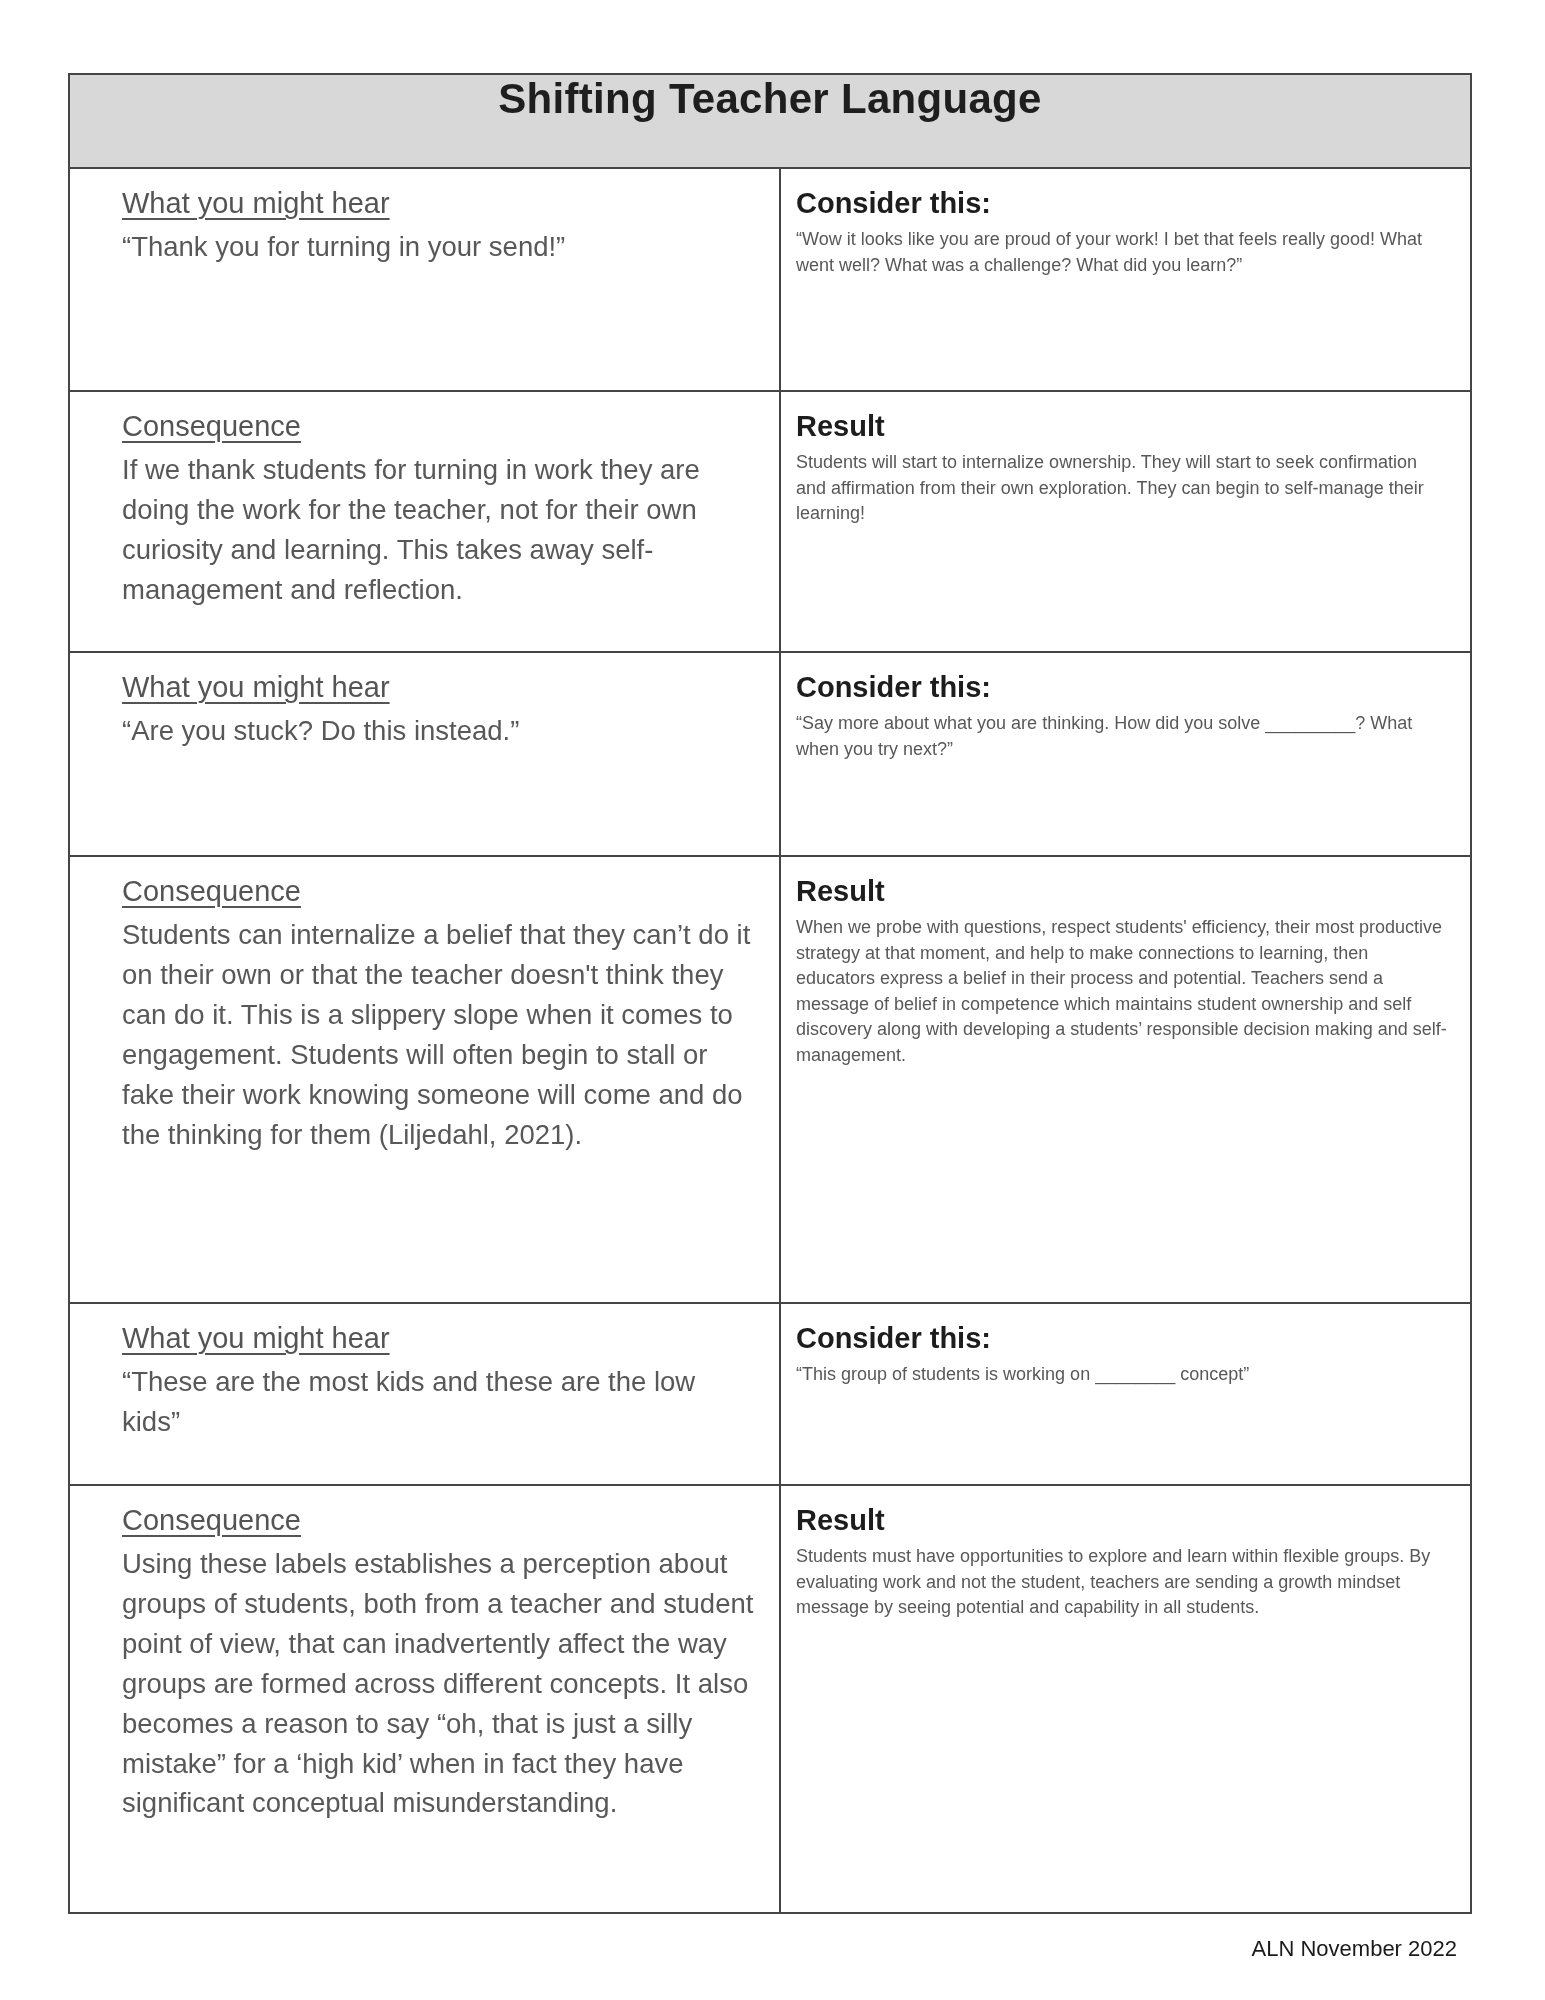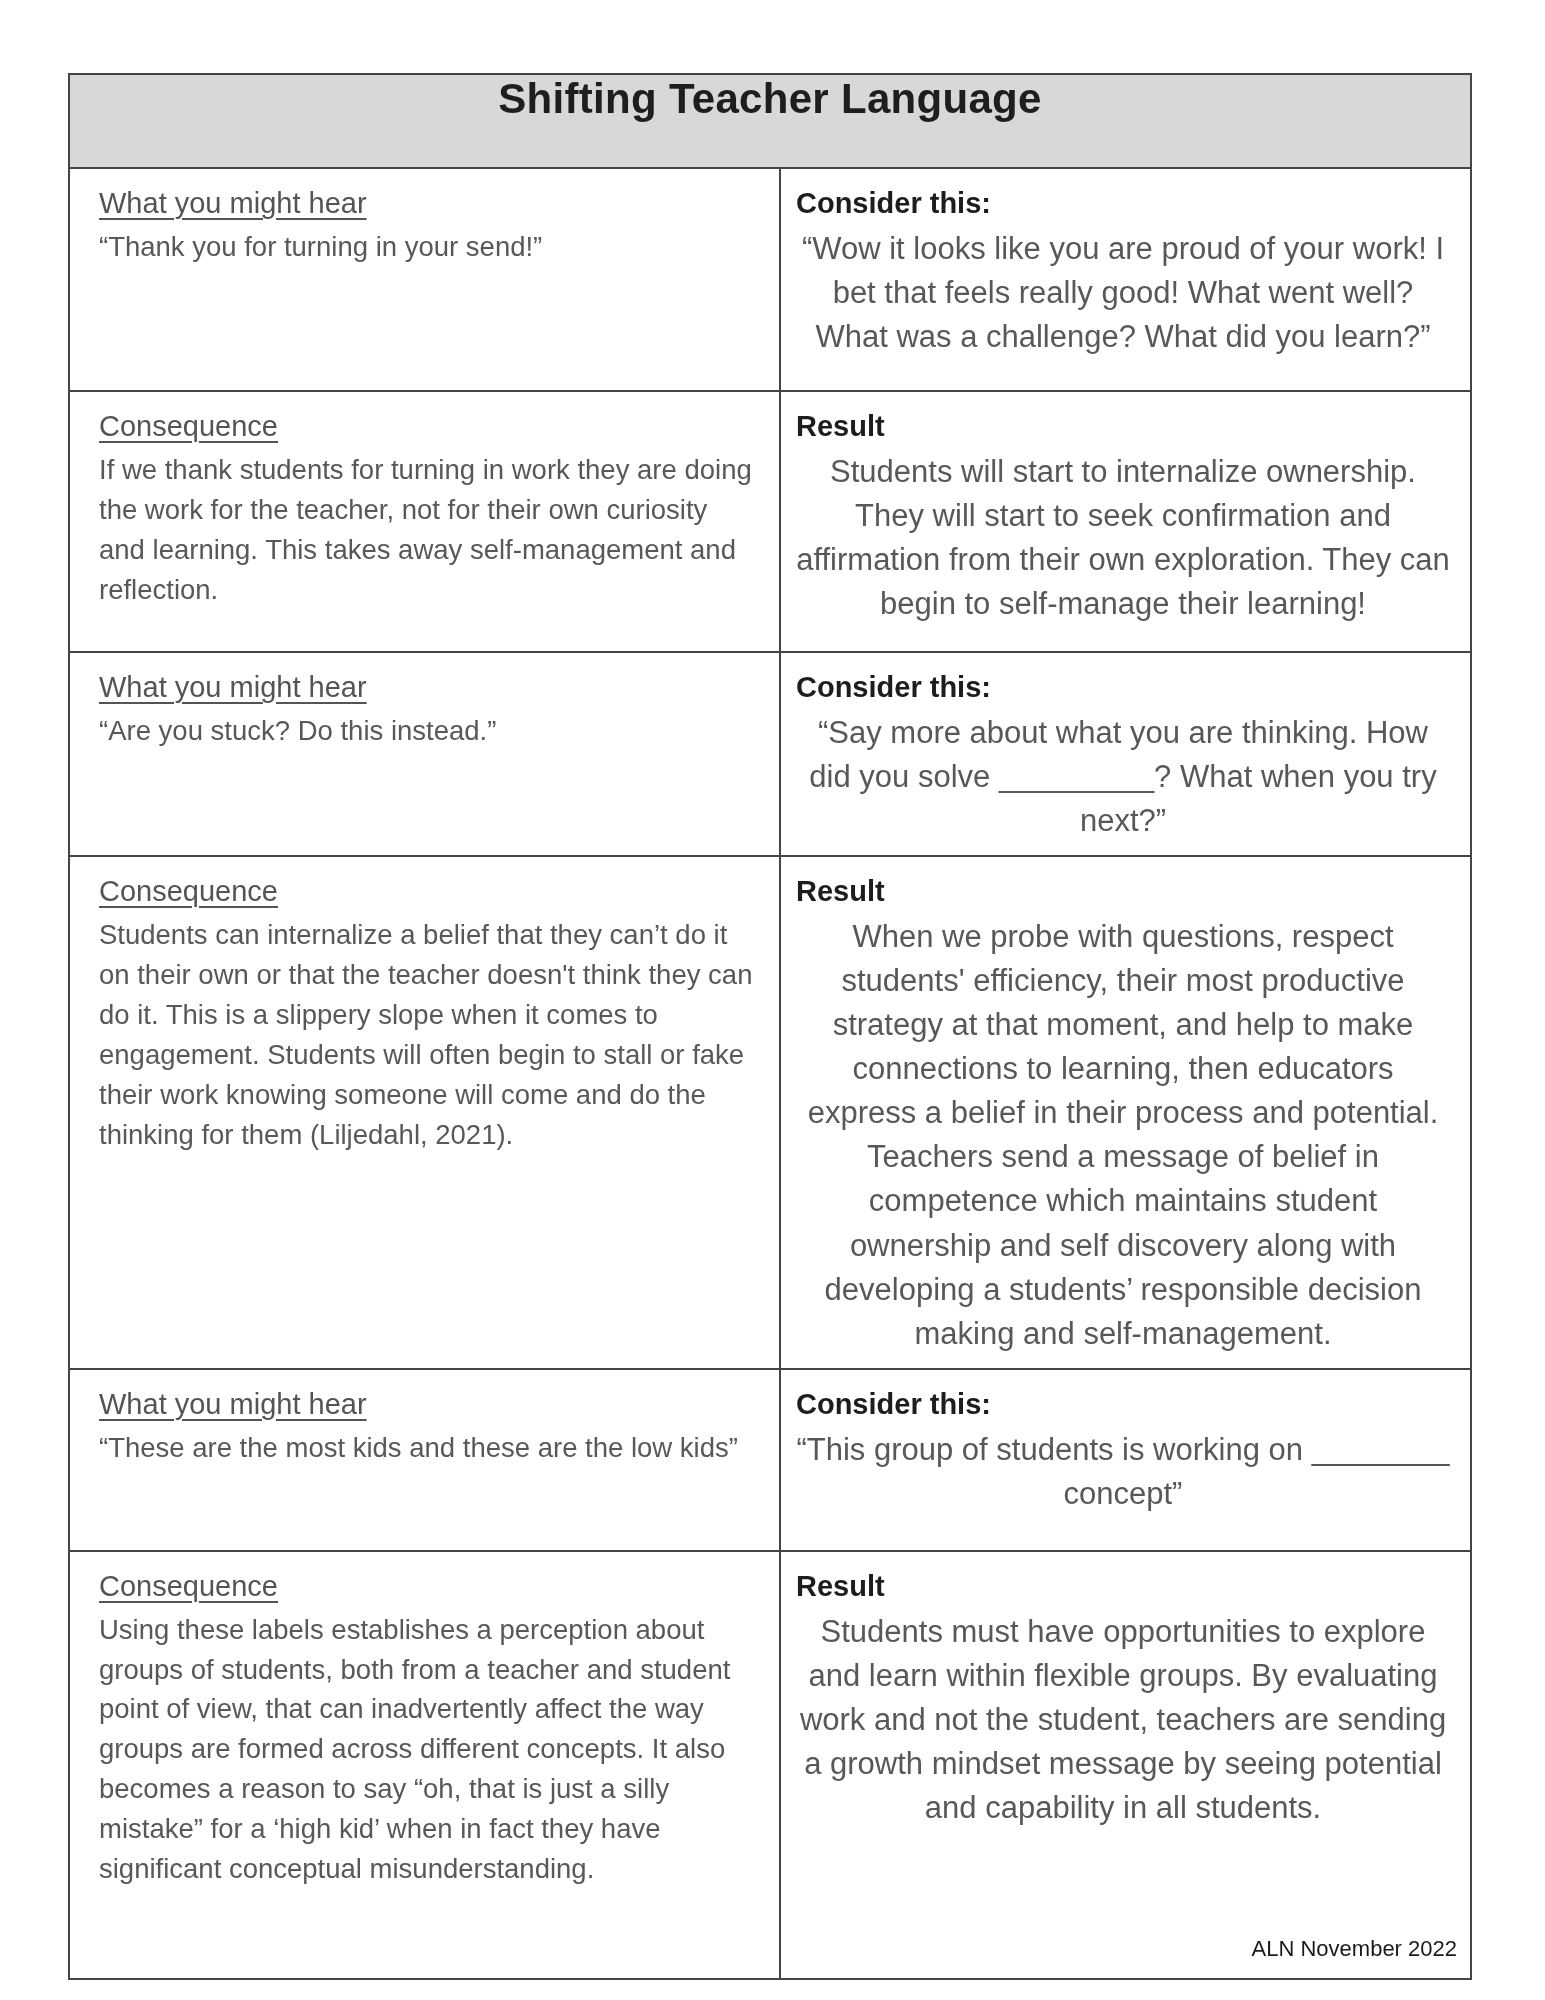--- a/index.html
+++ b/index.html
@@ -27,21 +27,21 @@
   td.title-cell {
     background: #d8d8d8;
     height: 94px;
     text-align: center;
     vertical-align: middle;
     font-size: 42px;
     font-weight: bold;
     color: #1e1e1e;
     letter-spacing: 0.3px;
   }
-  td.cell { padding: 14px 20px 12px 29px; }
+  td.cell { padding: 14px 20px 12px 52px; }
   td.cell.right { padding-left: 15px; }
 
   .cell-heading {
     font-size: 29px;
     line-height: 1.42;
     color: #545454;
   }
   .left .cell-heading {
     text-decoration: underline;
     text-decoration-thickness: 2px;
@@ -52,21 +52,21 @@
     color: #1d1d1d;
     font-weight: 700;
     text-decoration: none;
   }
   .cell-body {
     font-size: 27.5px;
     line-height: 1.45;
     color: #585858;
     margin-top: 3px;
   }
-  .right .cell-body { font-size: 31px; line-height: 1.42; text-align: center; }
+  .right .cell-body { font-size: 18px; line-height: 1.42; }
 
   tr.r1 td { height: 223px; }
   tr.r2 td { height: 261px; }
   tr.r3 td { height: 204px; }
   tr.r4 td { height: 447px; }
   tr.r5 td { height: 182px; }
   tr.r6 td { height: 428px; }
 
   .footer-credit {
     position: absolute;

